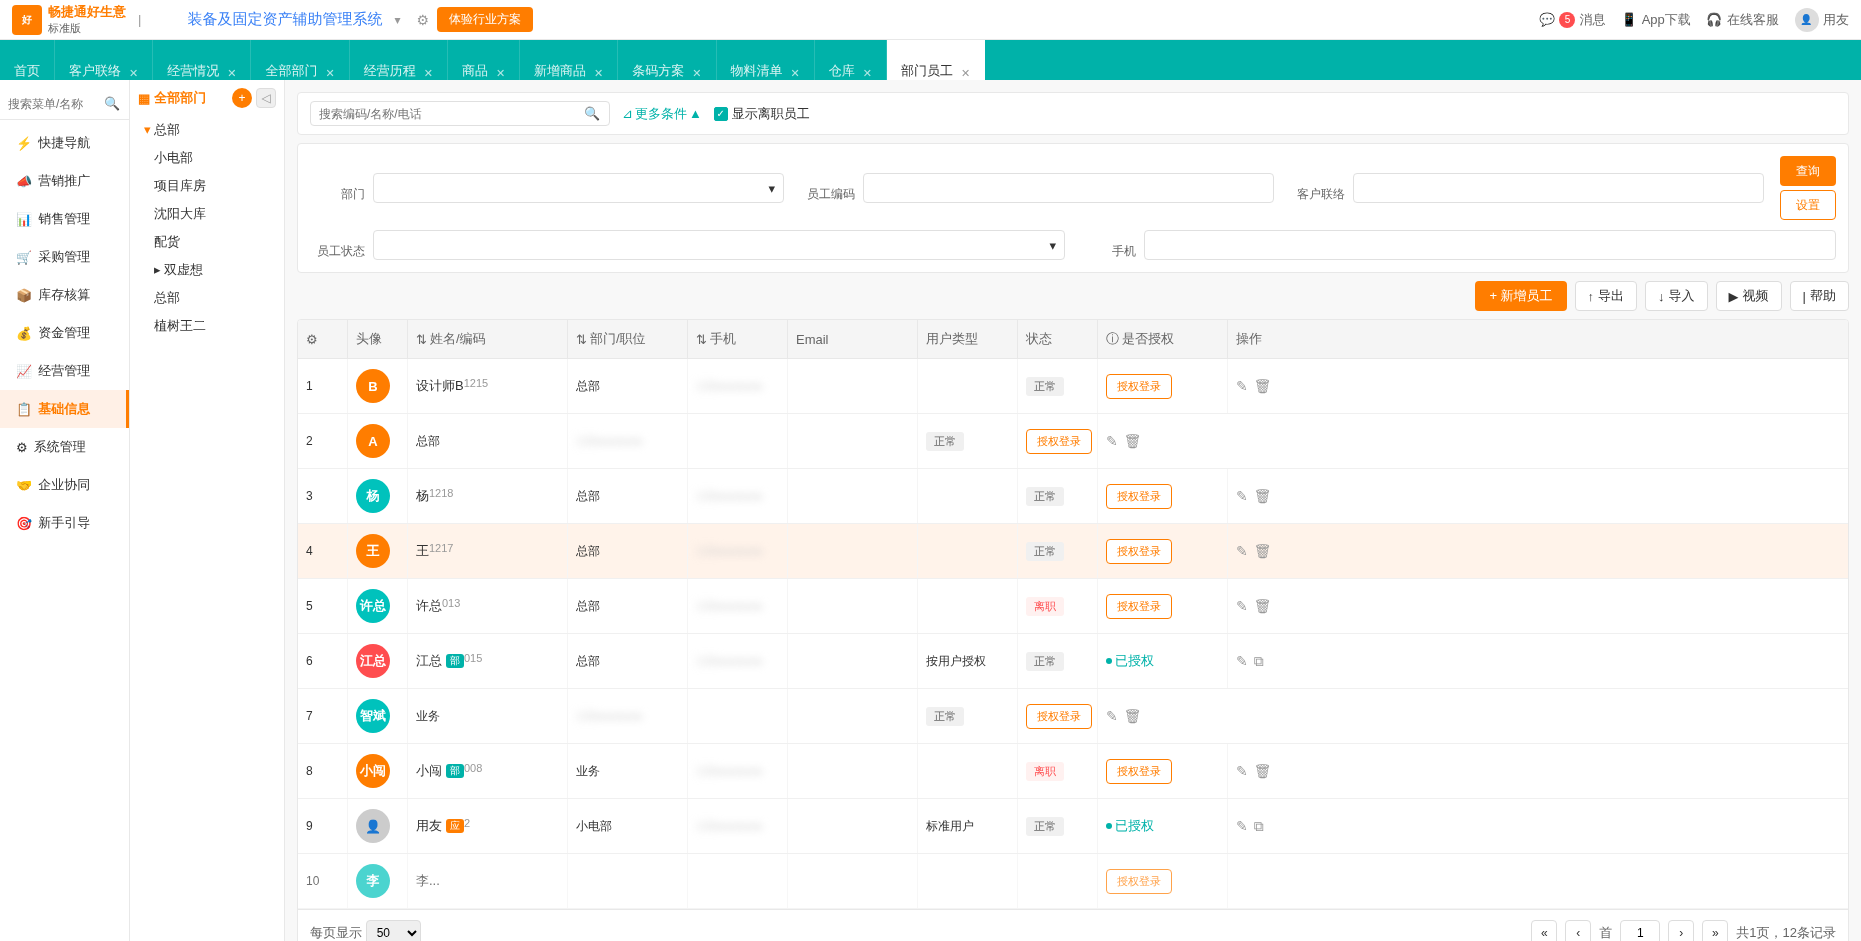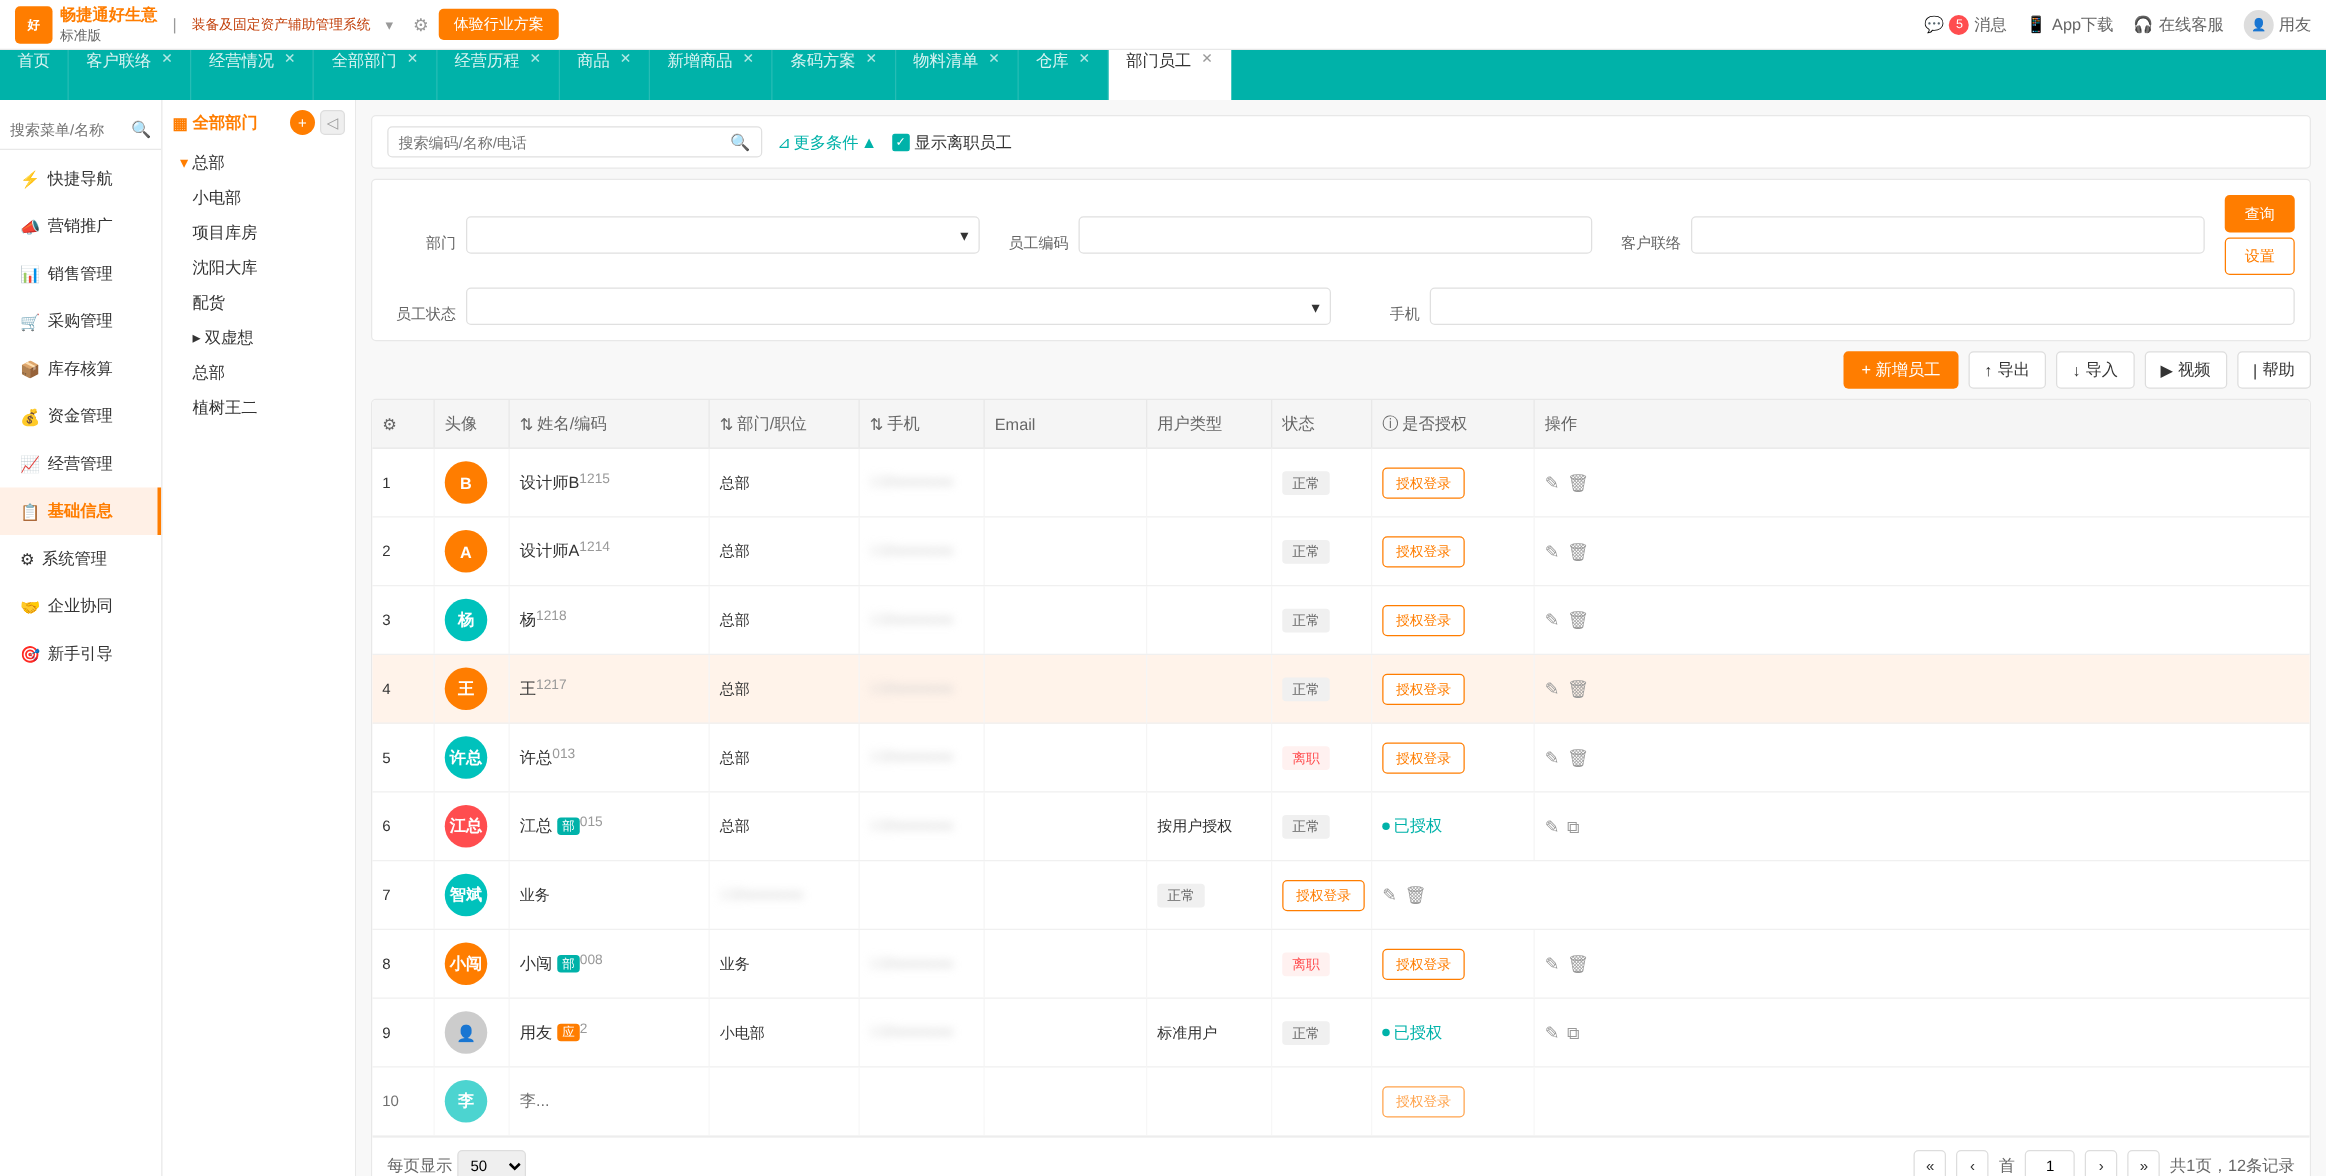--- a/index.html
+++ b/index.html
@@ -5,30 +5,30 @@
     * { box-sizing: border-box; margin: 0; padding: 0; font-family: 'Microsoft YaHei', sans-serif; font-size: 13px; }
     body { background: #f5f5f5; min-width: 1200px; }
 
     
     .topbar { height: 40px; background: #fff; display: flex; align-items: center; justify-content: space-between; padding: 0 12px; border-bottom: 1px solid #e8e8e8; }
     .topbar-left { display: flex; align-items: center; gap: 8px; }
     .brand-logo { display: flex; align-items: center; gap: 6px; }
     .brand-icon { width: 30px; height: 30px; background: #ff7d00; border-radius: 4px; display: flex; align-items: center; justify-content: center; color: white; font-size: 10px; font-weight: bold; }
     .brand-name { color: #ff7d00; font-size: 13px; font-weight: bold; }
     .brand-sub { color: #666; font-size: 11px; }
-    .topbar-title { color: #c2410c; font-size: 11px; }
+    .topbar-title { color: #3b82f6; font-size: 15px; margin-left: 34px; }
     .topbar-right { display: flex; align-items: center; gap: 16px; color: #666; font-size: 12px; }
     .topbar-right .icon-item { display: flex; align-items: center; gap: 4px; cursor: pointer; }
     .notification-badge { background: #ff4d4f; color: white; border-radius: 50%; width: 16px; height: 16px; font-size: 10px; display: flex; align-items: center; justify-content: center; }
     .btn-trial { background: #ff7d00; color: white; border: none; padding: 4px 12px; border-radius: 4px; cursor: pointer; font-size: 12px; }
     .avatar-icon { width: 24px; height: 24px; background: #ddd; border-radius: 50%; display: flex; align-items: center; justify-content: center; font-size: 10px; }
 
     
     .nav-tabs { height: 40px; background: #00b2a9; display: flex; align-items: stretch; padding: 0; overflow: hidden; }
-    .nav-tab { display: flex; align-items: flex-start; padding: 0 14px; color: rgba(255,255,255,0.85); cursor: pointer; font-size: 13px; gap: 4px; white-space: nowrap; border-right: 1px solid rgba(255,255,255,0.15); }
+    .nav-tab { display: flex; align-items: flex-end; padding: 0 14px; color: rgba(255,255,255,0.85); cursor: pointer; font-size: 13px; gap: 4px; white-space: nowrap; border-right: 1px solid rgba(255,255,255,0.15); }
     .nav-tab.active { background: white; color: #333; }
     .nav-tab .close { color: rgba(255,255,255,0.7); font-size: 11px; margin-left: 4px; }
     .nav-tab.active .close { color: #999; }
 
     
     .main-layout { display: flex; height: calc(100vh - 80px); }
 
     
     .sidebar { width: 130px; background: white; border-right: 1px solid #e8e8e8; padding: 8px 0; overflow-y: auto; }
     .sidebar-search { padding: 8px; display: flex; align-items: center; border-bottom: 1px solid #e8e8e8; margin-bottom: 4px; }
@@ -443,26 +443,20 @@
               <span class="action-icon">🗑</span>
             </div>
           </div>
         </div>
 
         <div class="table-row">
           <div class="td">2</div>
           <div class="td">
             <div class="avatar" style="background:#ff7d00">A</div>
           </div>
-          <div class="td">
-            <div class="name-code">
-              <span>设计师A</span>
-              <span style="color:#999;font-size:11px">1214</span>
-            </div>
-          </div>
           <div class="td">总部</div>
           <div class="td">
               <span class="blurred">138●●●●●●</span>
             </div>
           <div class="td"></div>
           <div class="td"></div>
           <div class="td">
               <span class="status-normal">正常</span>
             </div>
           <div class="td">

